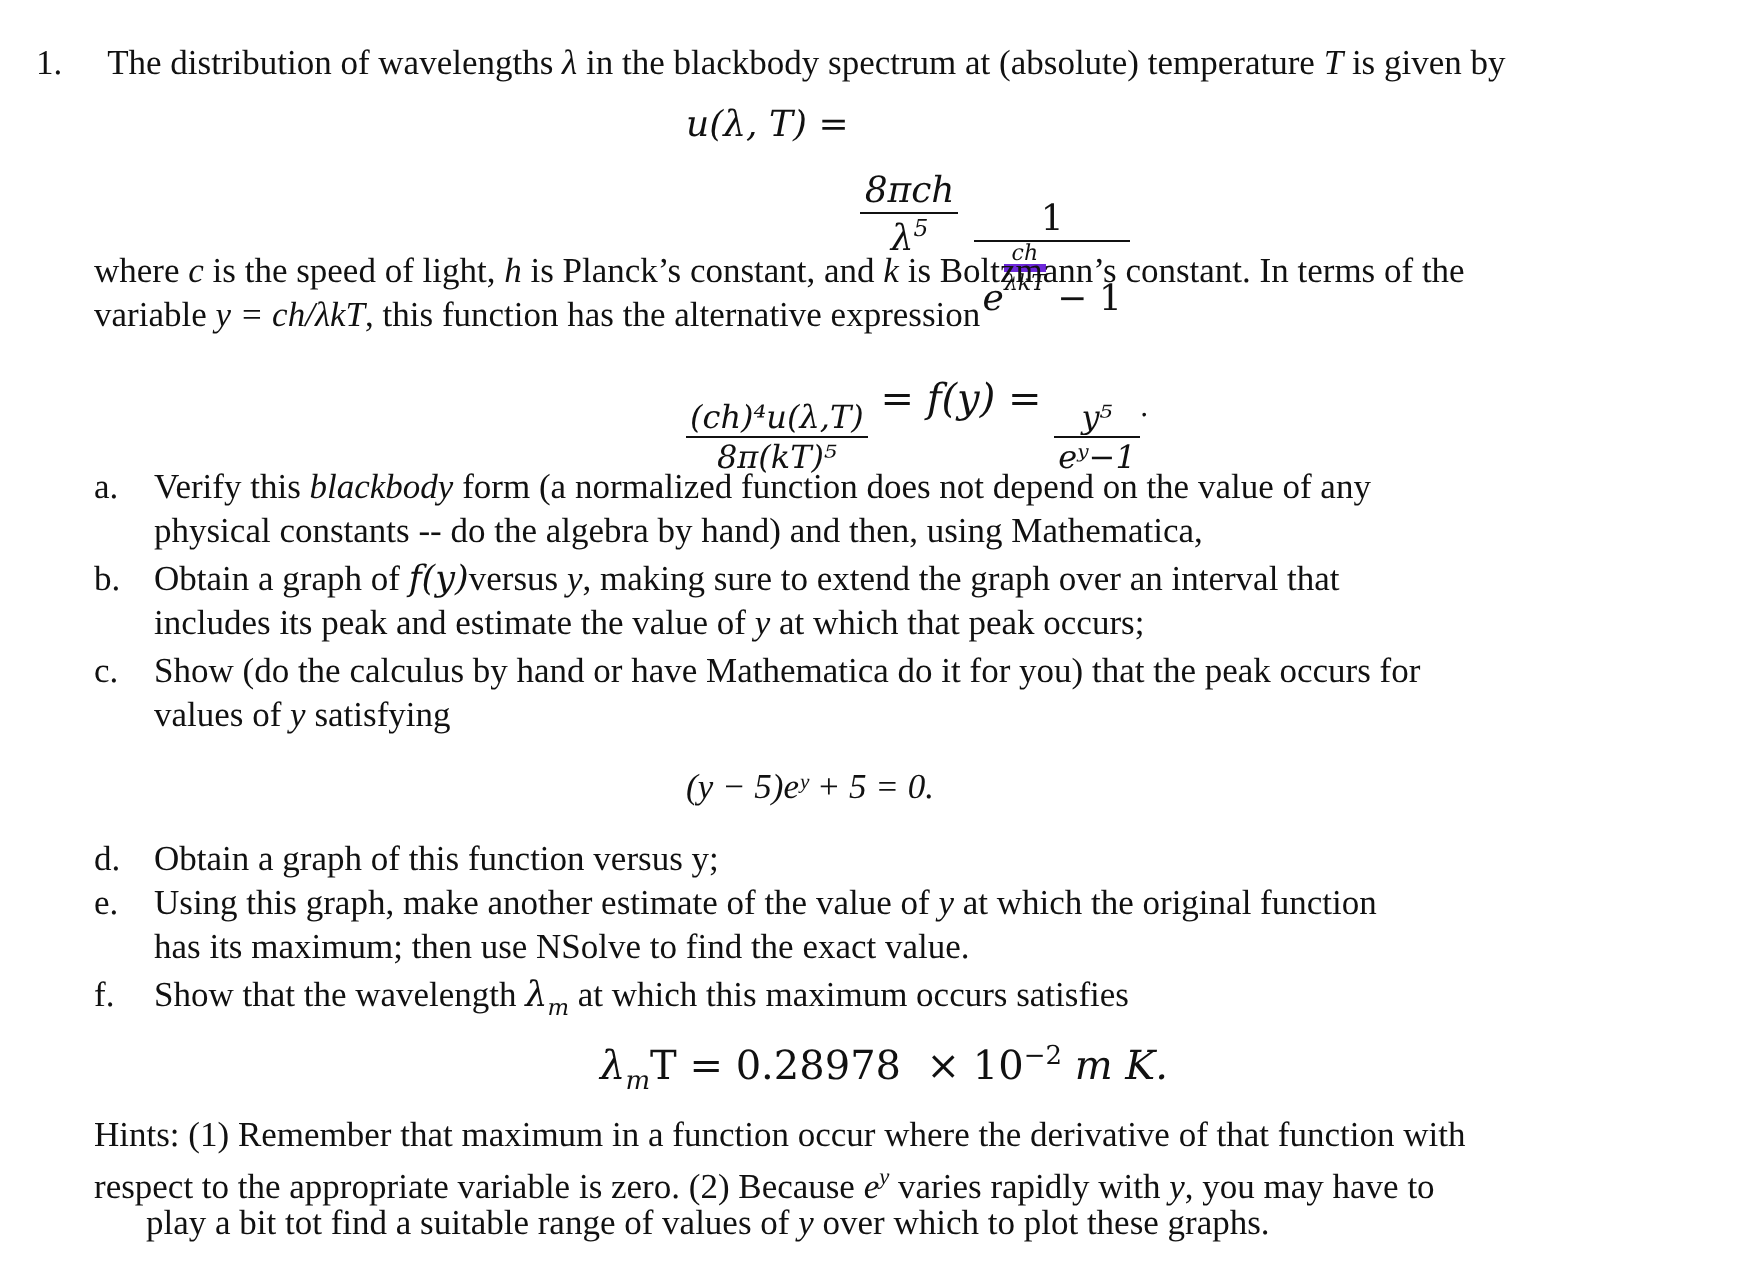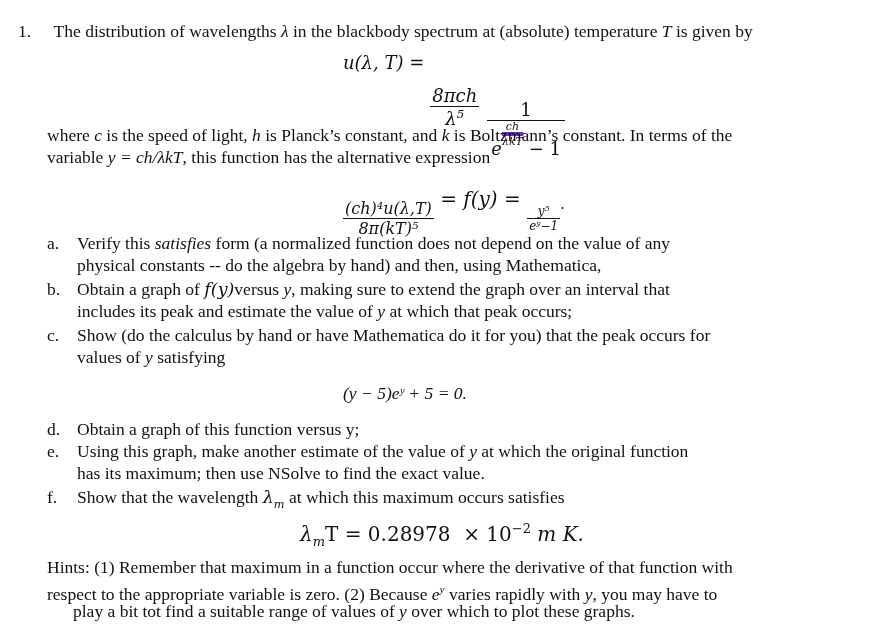--- a/index.html
+++ b/index.html
@@ -49,29 +49,29 @@
   <div class="line" style="left:47px; top:146px;">
     <span>variable </span><span class="it">y = ch/λkT</span><span>, this function has the alternative expression</span>
   </div>
 
   <div class="abs" style="left:343px; top:176px; height:46px; display:flex; align-items:center;">
     <span class="frac math" style="font-size:16px;">
       <span class="num">(ch)⁴u(λ,T)</span>
       <span class="den">8π(kT)⁵</span>
     </span>
     <span class="math" style="font-size:20px; white-space:pre;"> = f(y) = </span>
-    <span class="frac math" style="font-size:12px;text-align:center;">
+    <span class="frac math" style="font-size:16px;text-align:center;">
       <span class="num">y⁵</span>
       <span class="den">eʸ−1</span>
     </span>
     <span class="mathr" style="font-size:14px; margin-top:10px;">.</span>
   </div>
 
   <div class="line" style="left:47px; top:232px;">
-    <span style="display:inline-block;width:30px;">a.</span><span>Verify this </span><span class="it">satisfies</span><span> form (a normalized function does not depend on the value of any</span>
+    <span style="display:inline-block;width:30px;">a.</span><span>Verify this </span><span class="it">blackbody</span><span> form (a normalized function does not depend on the value of any</span>
   </div>
   <div class="line" style="left:77px; top:254px;">physical constants -- do the algebra by hand) and then, using Mathematica,</div>
 
   <div class="line" style="left:47px; top:278px;">
     <span style="display:inline-block;width:30px;">b.</span><span>Obtain a graph of </span><span class="math">f(y)</span><span>versus </span><span class="it">y</span><span>, making sure to extend the graph over an interval that</span>
   </div>
   <div class="line" style="left:77px; top:300px;">
     <span>includes its peak and estimate the value of </span><span class="it">y</span><span> at which that peak occurs;</span>
   </div>
 

